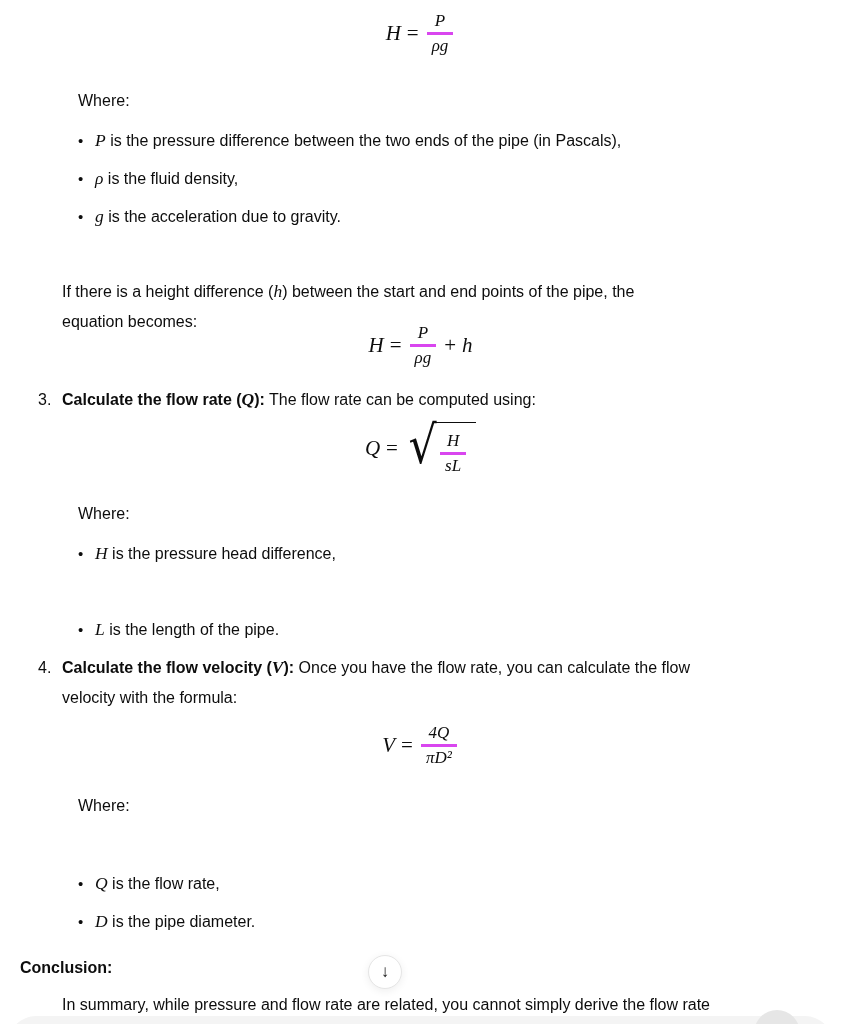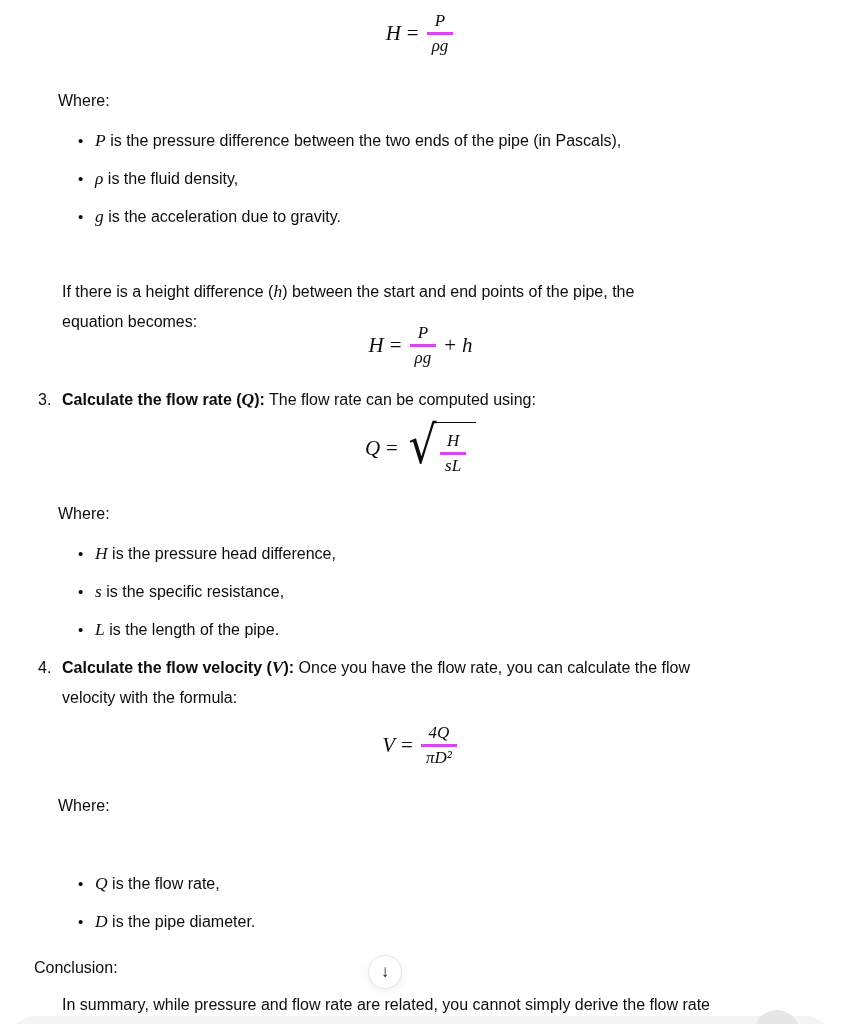--- a/index.html
+++ b/index.html
@@ -25,31 +25,31 @@
   .sqrt-sign{font-style:normal;font-size:52px;line-height:0.98;
              font-family:"DejaVu Serif",serif;transform:scaleX(.85);}
   .sqrt-body{border-top:1.6px solid #0d0d0d;margin-left:-6px;margin-top:2px;
              padding:4px 8px 0 5px;}
   
   .ivar{font-family:"Liberation Serif","DejaVu Serif",serif;font-style:italic;
         font-size:17.5px;}
   .b{font-weight:700;}
   .bvar{font-family:"Liberation Serif","DejaVu Serif",serif;font-style:italic;
         font-weight:700;font-size:17.5px;}
-  .where{position:absolute;left:58px;line-height:20px;}
+  .where{position:absolute;left:78px;line-height:20px;}
   .bullet-row{position:absolute;left:78px;display:flex;align-items:baseline;
               line-height:22px;}
   .bullet-row .dot{width:17px;flex:0 0 17px;font-size:15px;}
   .bullet-row .dot::before{content:"\2022";}
   .list-item{position:absolute;left:38px;line-height:30px;}
   .num-span{display:inline-block;width:24px;}
   .line2{display:block;padding-left:24px;}
   .para{position:absolute;left:62px;line-height:30px;margin-top:24px;}
   .para .pline{display:block;}
-  .conclusion{position:absolute;left:34px;font-weight:400;line-height:22px;}
+  .conclusion{position:absolute;left:20px;font-weight:700;line-height:22px;}
   .final-para{position:absolute;left:28px;line-height:24px;margin-left:34px;}
   .scroll-btn{
     position:absolute;left:368px;top:955px;width:34px;height:34px;
     border-radius:50%;background:#ffffff;border:1px solid #e5e5e5;
     box-shadow:0 2px 8px rgba(0,0,0,.07);
     display:flex;align-items:center;justify-content:center;
     font-size:17px;color:#0d0d0d;cursor:pointer;box-sizing:border-box;
   }
   .composer{
     position:absolute;left:8px;top:1016px;width:825px;height:60px;
@@ -118,24 +118,20 @@
             <span class="den">sL</span>
           </span></span>
     </span>
   </div>
 
   <div class="where" style="top:504px">Where:</div>
   <div class="bullet-row" style="top:542px">
     <span class="dot"></span>
     <span><span class="ivar">H</span><span> is the pressure head difference,</span></span>
   </div>
-  <div class="bullet-row" style="top:580px">
-    <span class="dot"></span>
-    <span><span class="ivar">s</span><span> is the specific resistance,</span></span>
-  </div>
   <div class="bullet-row" style="top:618px">
     <span class="dot"></span>
     <span><span class="ivar">L</span><span> is the length of the pipe.</span></span>
   </div>
 
   <div class="list-item" style="top:652px">
     <span><span class="num-span">4.</span><span class="b">Calculate the flow velocity (</span><span class="bvar">V</span><span class="b">):</span><span> Once you have the flow rate, you can calculate the flow</span></span>
     <span class="line2">velocity with the formula:</span>
   </div>
 

